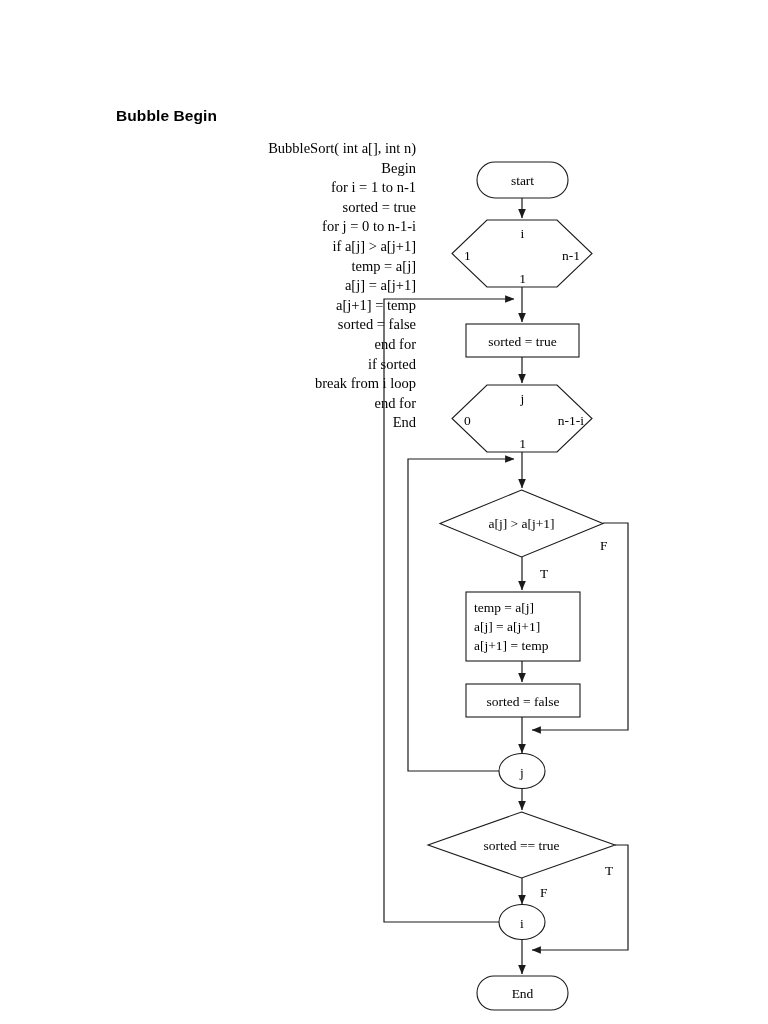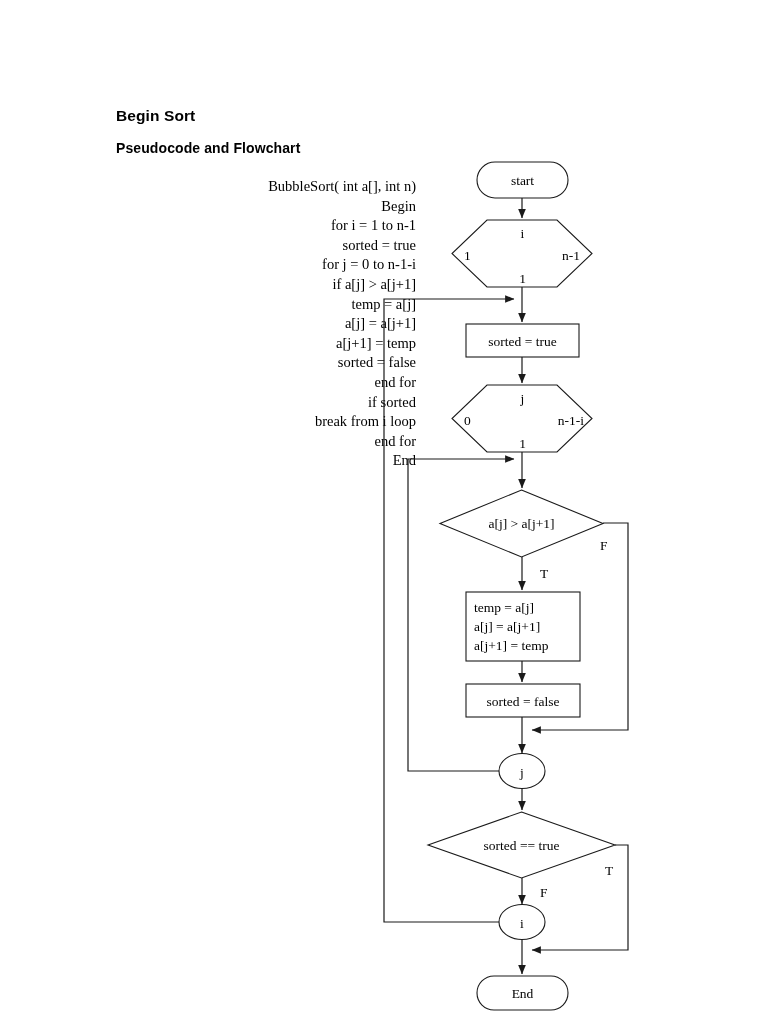--- a/index.html
+++ b/index.html
@@ -83,22 +83,21 @@
   .fc-mid { text-anchor: middle; }
   .fc-start { text-anchor: start; }
   .fc-end { text-anchor: end; }
 </style>
 </head>
 <body>
 
 <div id="page">
 
   <div id="text-col">
-    <h1 class="doc-title">Begin Sort</h1>
-    <h2 class="doc-subtitle">Pseudocode and Flowchart</h2>
+    <h1 class="doc-title">Bubble Begin</h1>
     <pre id="pseudocode">BubbleSort( int a[], int n)
 Begin
     for i = 1 to n-1
         sorted = true
         for j = 0 to n-1-i
             if a[j] &gt; a[j+1]
                 temp = a[j]
                 a[j] = a[j+1]
                 a[j+1] = temp
                 sorted = false

